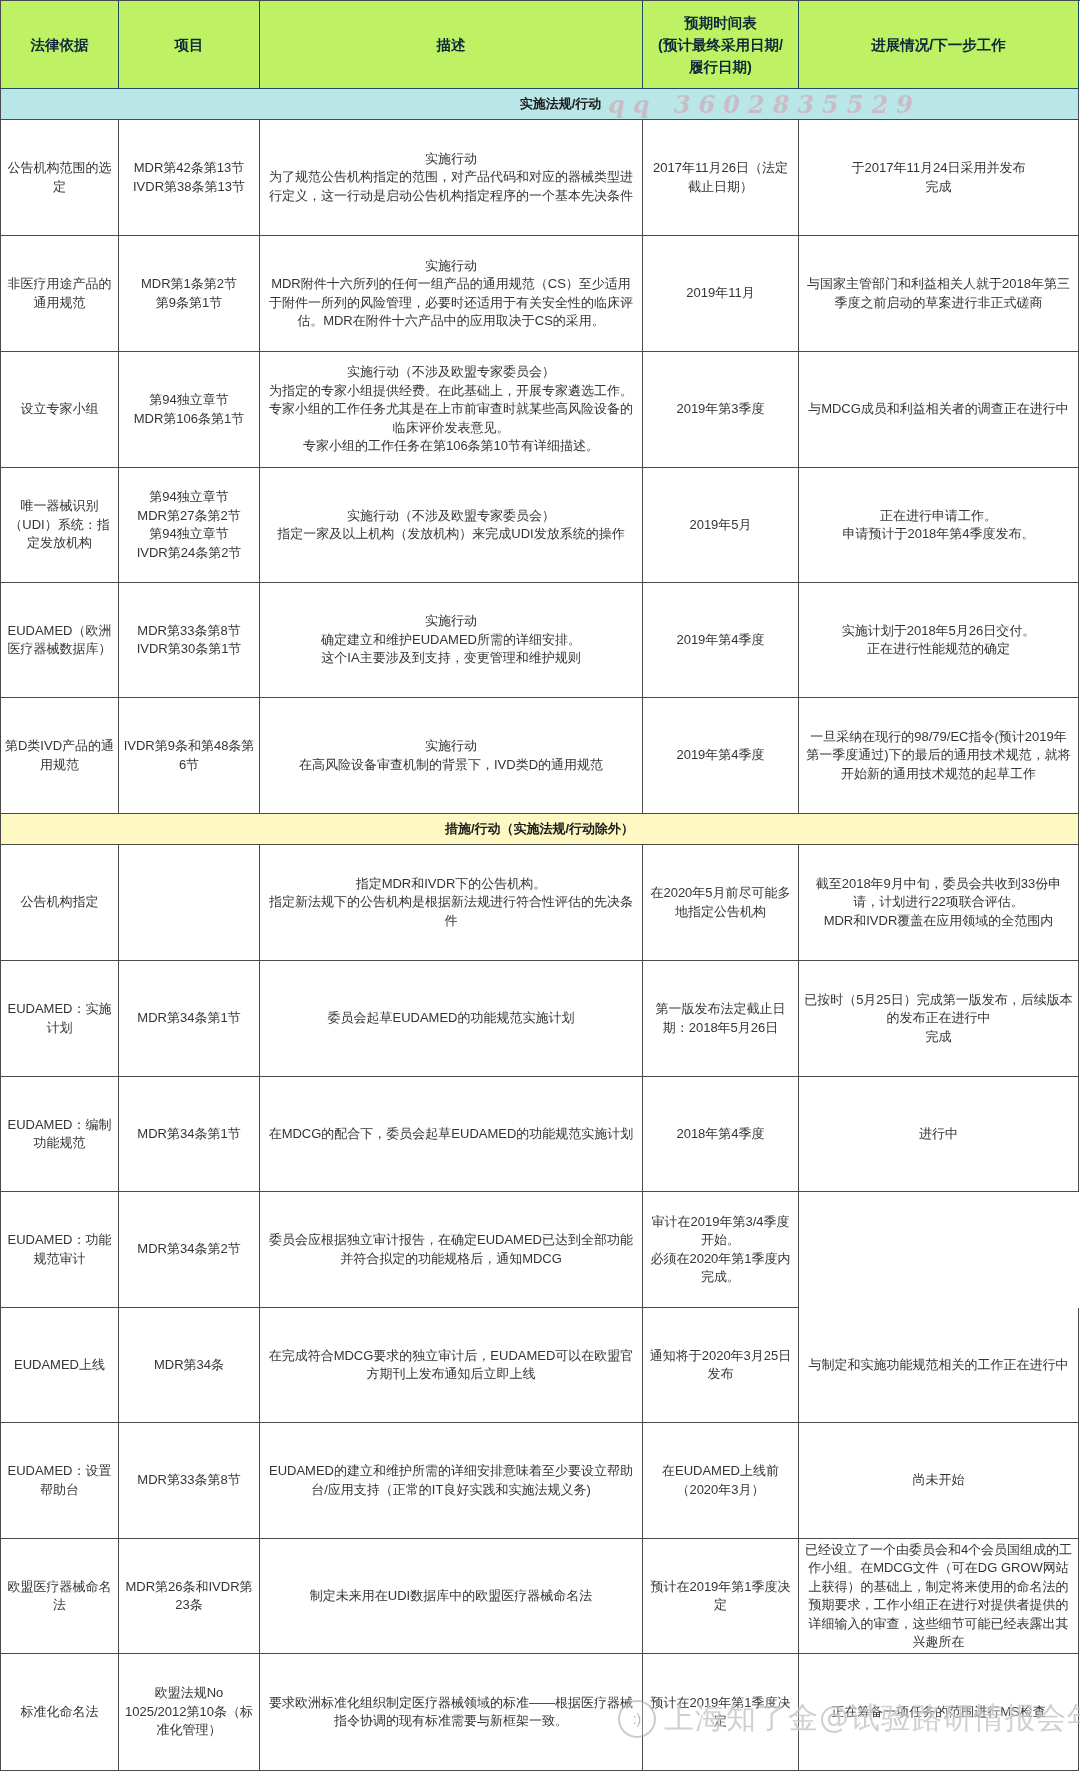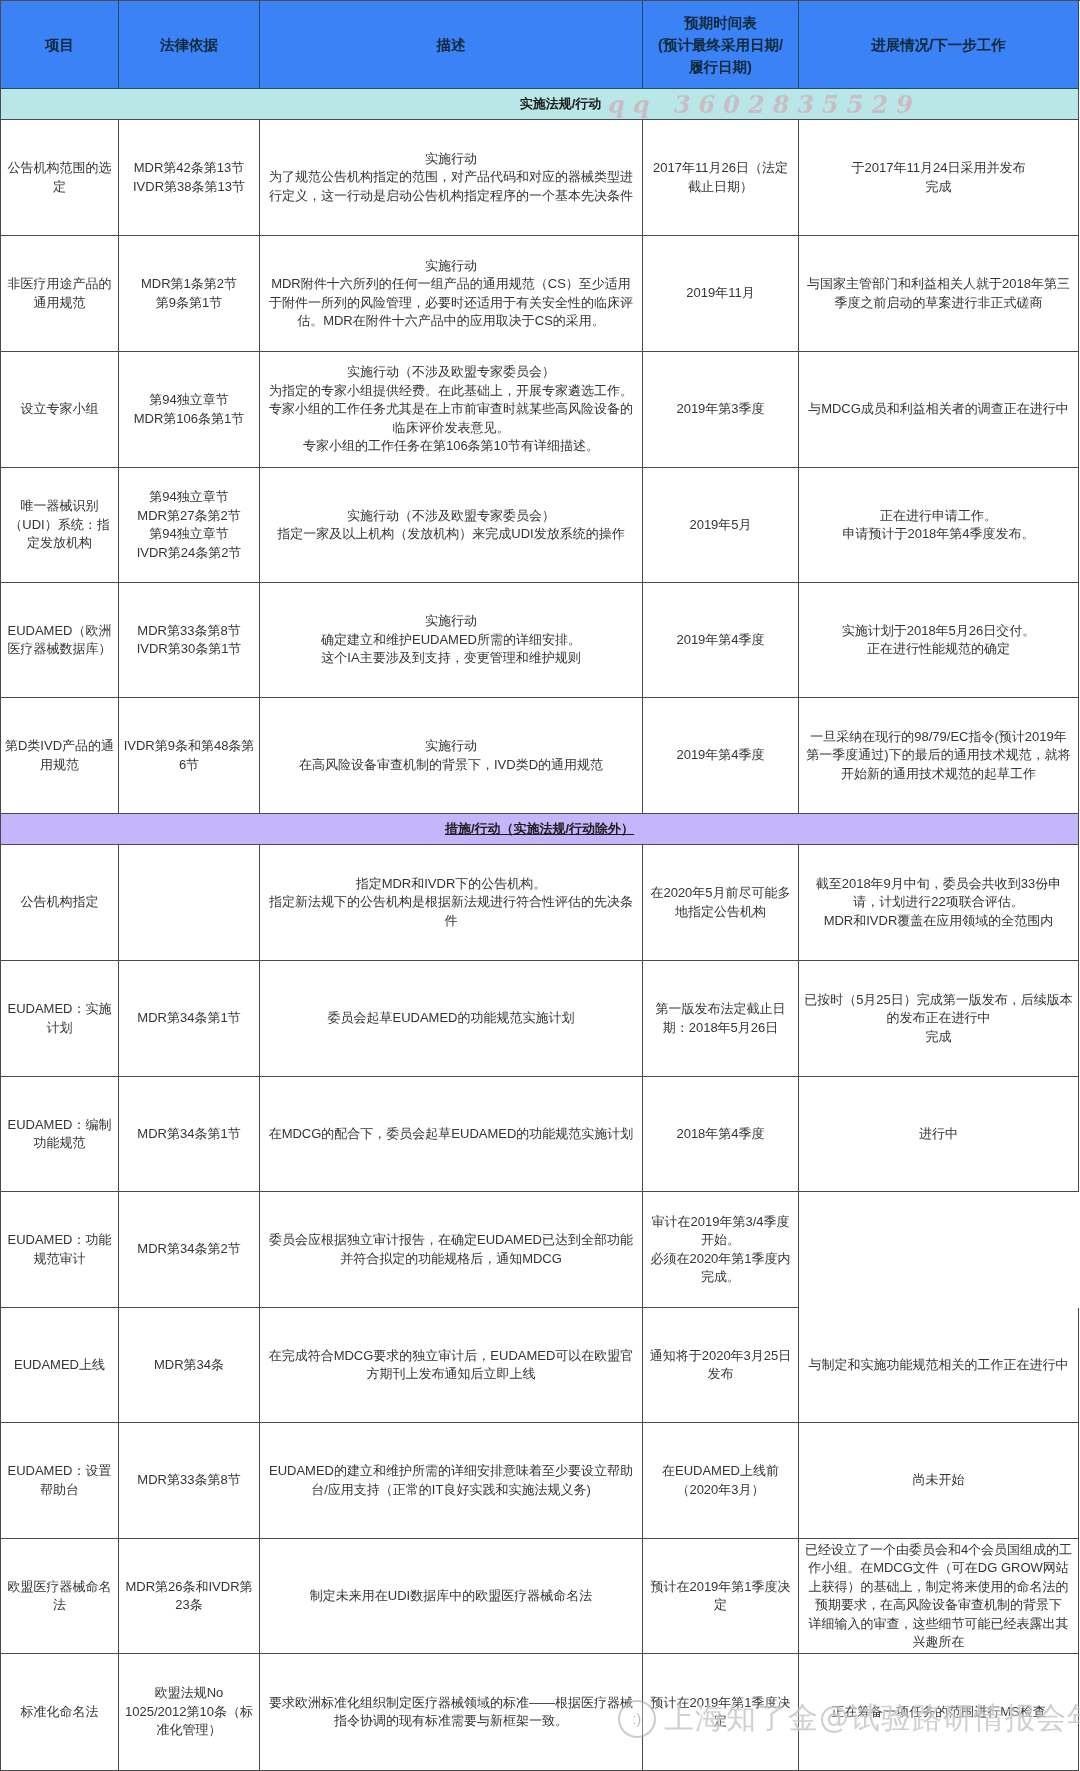--- a/index.html
+++ b/index.html
@@ -4,46 +4,46 @@
 <style>
   html, body { margin: 0; padding: 0; background: #ffffff; }
   body { width: 1080px; height: 1771px; position: relative; overflow: hidden;
          font-family: "Liberation Sans", "DejaVu Sans", sans-serif; }
   .tbl { position: absolute; left: 0; top: 0; width: 1079px;
          border-left: 1px solid #4a4a4a; border-top: 1px solid #4a4a4a; box-sizing: content-box; }
   .row { display: grid; grid-template-columns: 118px 141px 383px 156px 280px; }
   .cell { box-sizing: border-box; border-right: 1px solid #4a4a4a; border-bottom: 1px solid #4a4a4a;
           display: flex; align-items: center; justify-content: center; text-align: center;
           white-space: pre; font-size: 13px; line-height: 18.5px; color: #353535; padding: 0 2px; }
-  .hdr .cell { background: #3b82f6; color: #0e2837; font-weight: bold; font-size: 14.5px;
+  .hdr .cell { background: #bef264; color: #0e2837; font-weight: bold; font-size: 14.5px;
                line-height: 22px; border-color: #1f4c5e; }
   .sec .cell { grid-column: 1 / -1; font-weight: bold; color: #1c1c1c; font-size: 13px; }
   .sec1 .cell { background: #b9e6e6; padding-left: 44px; }
-  .sec2 .cell { background: #c4b5fd; text-decoration: underline; }
+  .sec2 .cell { background: #fef9c3; }
   .h88 { height: 88px; } .h31 { height: 31px; } .h115 { height: 115px; }
   .h116 { height: 116px; } .h117 { height: 117px; }
   .wm-qq { position: absolute; left: 608px; top: 90px; font-family: "DejaVu Serif", serif;
            font-weight: bold; font-style: italic; font-size: 24px; letter-spacing: 8px;
            color: rgba(214, 160, 176, 0.6); white-space: nowrap; }
   .wm-foot { position: absolute; left: 618px; top: 1698px; display: flex; align-items: center;
              white-space: nowrap; }
   .wm-icon { width: 34px; height: 34px; border: 2px solid rgba(140,140,140,0.45); border-radius: 50%;
              display: flex; align-items: center; justify-content: center; font-size: 14px;
              color: rgba(140,140,140,0.6); margin-right: 8px; background: rgba(255,255,255,0.3); }
   .wm-text { font-size: 30px; color: rgba(150,150,150,0.45); letter-spacing: 1px;
              text-shadow: 0 0 2px rgba(255,255,255,0.9); font-family: "DejaVu Sans", sans-serif; }
 </style>
 </head>
 <body>
 
 <div class="tbl">
 
   <div class="row hdr h88">
+    <div class="cell">法律依据</div>
     <div class="cell">项目</div>
-    <div class="cell">法律依据</div>
     <div class="cell">描述</div>
     <div class="cell">预期时间表
 (预计最终采用日期/
 履行日期)</div>
     <div class="cell">进展情况/下一步工作</div>
   </div>
 
   <div class="row sec sec1 h31">
     <div class="cell">实施法规/行动</div>
   </div>
@@ -194,21 +194,21 @@
     <div class="cell">欧盟医疗器械命名
 法</div>
     <div class="cell">MDR第26条和IVDR第
 23条</div>
     <div class="cell">制定未来用在UDI数据库中的欧盟医疗器械命名法</div>
     <div class="cell">预计在2019年第1季度决
 定</div>
     <div class="cell">已经设立了一个由委员会和4个会员国组成的工
 作小组。在MDCG文件（可在DG GROW网站
 上获得）的基础上，制定将来使用的命名法的
-预期要求，在高风险设备审查机制的背景下
+预期要求，工作小组正在进行对提供者提供的
 详细输入的审查，这些细节可能已经表露出其
 兴趣所在</div>
   </div>
   <div class="row h117">
     <div class="cell">标准化命名法</div>
     <div class="cell">欧盟法规No
 1025/2012第10条（标
 准化管理）</div>
     <div class="cell">要求欧洲标准化组织制定医疗器械领域的标准——根据医疗器械
 指令协调的现有标准需要与新框架一致。</div>

